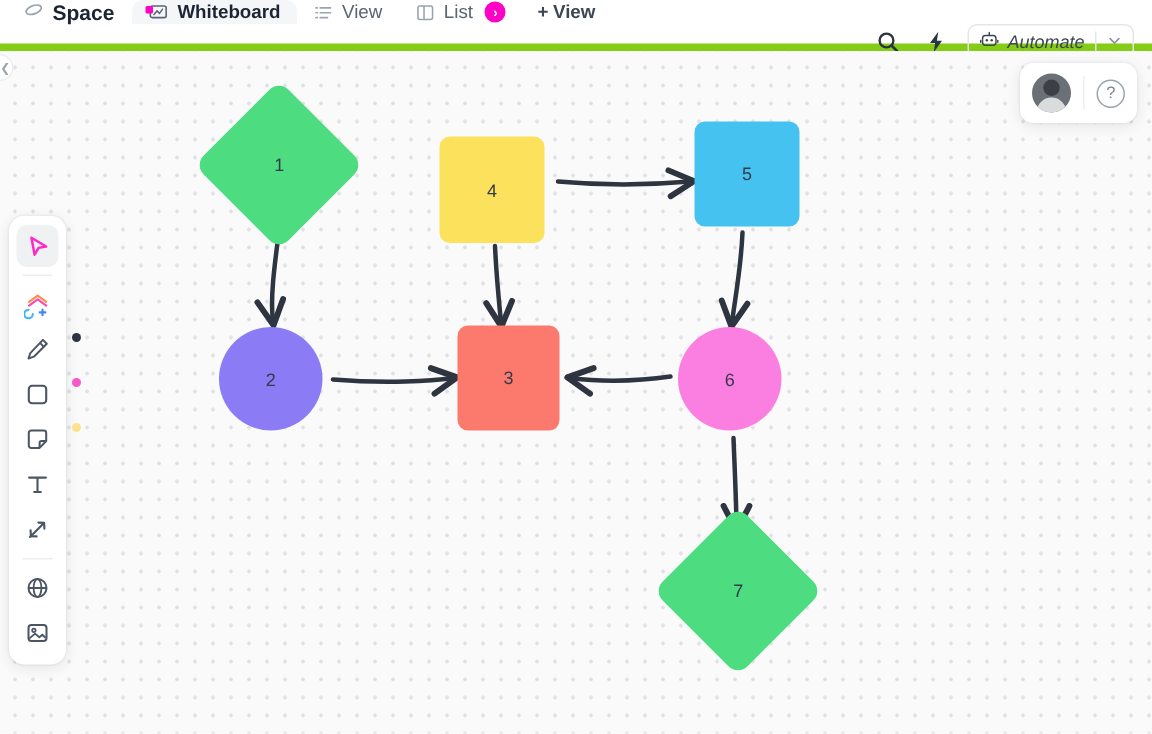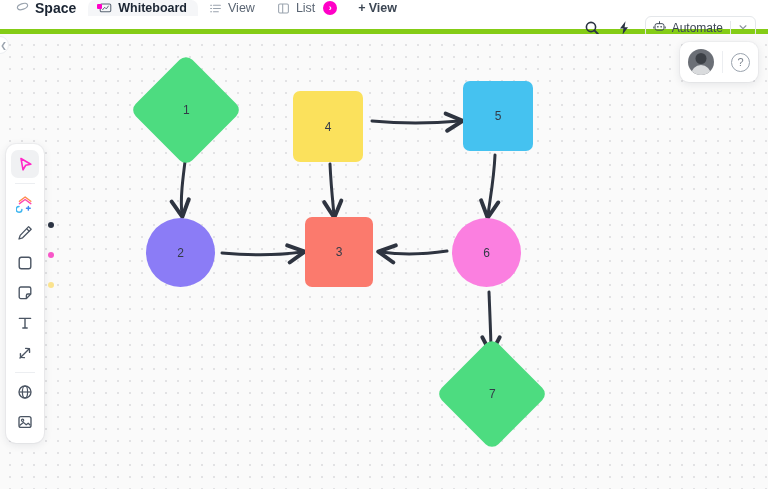--- a/index.html
+++ b/index.html
@@ -62,21 +62,21 @@
 
   .icon-btn {
     width: 22px; height: 22px;
     display: flex; align-items: center; justify-content: center;
     color: #3d4754; cursor: pointer;
   }
   .automate {
     display: flex; align-items: center; gap: 6px;
     height: 23px; padding: 0 7px;
     border: 1px solid #e4e7ea; border-radius: 6px;
-    font-size: 12px; color: #3d4754;
+    font-size: 12px; color: #3d4754; font-style: italic;
   }
   .automate .sep {
     width: 1px; height: 13px; background: #e4e7ea; margin: 0 1px;
   }
   .automate .chev { color: #8a929d; font-size: 9px; }
 
   
   .canvas {
     position: absolute; left: 0; top: 34px;
     width: 768px; height: 455px;

